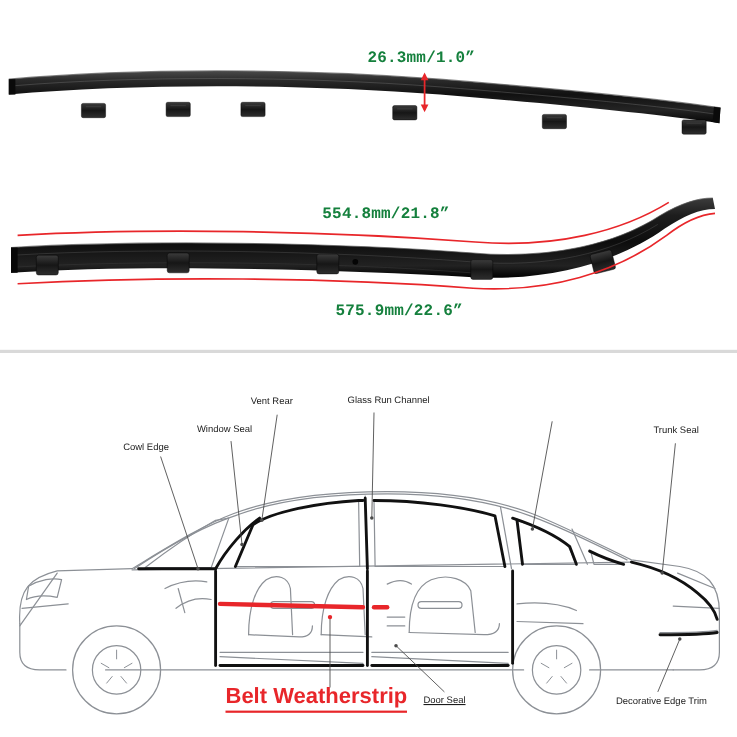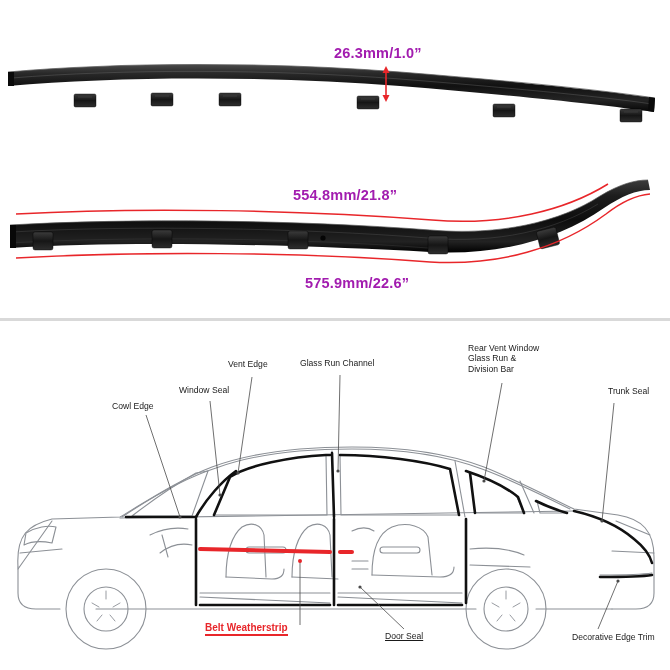--- a/index.html
+++ b/index.html
@@ -28,26 +28,26 @@
     width: 670px;
     height: 318px;
   }
   .part-svg {
     position: absolute;
     left: 0;
     top: 0;
   }
   .dim-label {
     position: absolute;
-    color: #a21caf;
+    color: #15803d;
     font-weight: bold;
     font-size: 14.5px;
     letter-spacing: 0.2px;
     white-space: nowrap;
-    font-family: Liberation Sans, sans-serif;
+    font-family: Liberation Mono, monospace;
   }
   #dim-thickness {
     left: 334px;
     top: 45px;
   }
   #dim-chord {
     left: 293px;
     top: 187px;
   }
   #dim-arc {
@@ -80,33 +80,33 @@
     font-size: 8.6px;
     color: #1a1a1a;
     line-height: 1.22;
     white-space: nowrap;
     font-family: "Liberation Sans", sans-serif;
   }
 
   #callout-cowl      { left: 112px; top: 80px; }
   #callout-window    { left: 179px; top: 64px; }
   #callout-vent      { left: 228px; top: 38px; }
-  #callout-glassrun  { left: 300px; top: 37px; text-align: right; }
+  #callout-glassrun  { left: 316px; top: 37px; text-align: right; }
   #callout-rearvent  { left: 468px; top: 22px; }
-  #callout-trunk     { left: 594px; top: 65px; margin-left: 14px; }
+  #callout-trunk     { left: 594px; top: 65px; }
   #callout-door      { left: 385px; top: 310px; text-decoration: underline; }
-  #callout-decor     { left: 560px; top: 311px; margin-left: 12px; }
+  #callout-decor     { left: 560px; top: 311px; }
 
   #callout-belt {
     position: absolute;
     left: 205px;
     top: 301px;
     color: #e8262a;
     font-weight: bold;
-    font-size: 10px;
+    font-size: 20px;
     font-family: "Liberation Sans", sans-serif;
     white-space: nowrap;
   }
   #callout-belt .underline {
     display: inline-block;
     border-bottom: 2px solid #e8262a;
     padding-bottom: 1px;
   }
 </style>
 </head>
@@ -356,30 +356,25 @@
       <circle cx="300" cy="240" r="2" fill="#e8262a"></circle>
     </svg>
 
     <div class="callout" id="callout-cowl">
       <span>Cowl Edge</span>
     </div>
     <div class="callout" id="callout-window">
       <span>Window Seal</span>
     </div>
     <div class="callout" id="callout-vent">
-      <span>Vent Edge</span>
+      <span>Vent Rear</span>
     </div>
     <div class="callout" id="callout-glassrun">
       <span>Glass Run Channel</span>
     </div>
-    <div class="callout" id="callout-rearvent">
-      <div>Rear Vent Window</div>
-      <div>Glass Run &amp;</div>
-      <div>Division Bar</div>
-    </div>
     <div class="callout" id="callout-trunk">
       <span>Trunk Seal</span>
     </div>
     <div class="callout" id="callout-door">
       <span>Door Seal</span>
     </div>
     <div class="callout" id="callout-decor">
       <span>Decorative Edge Trim</span>
     </div>
 

